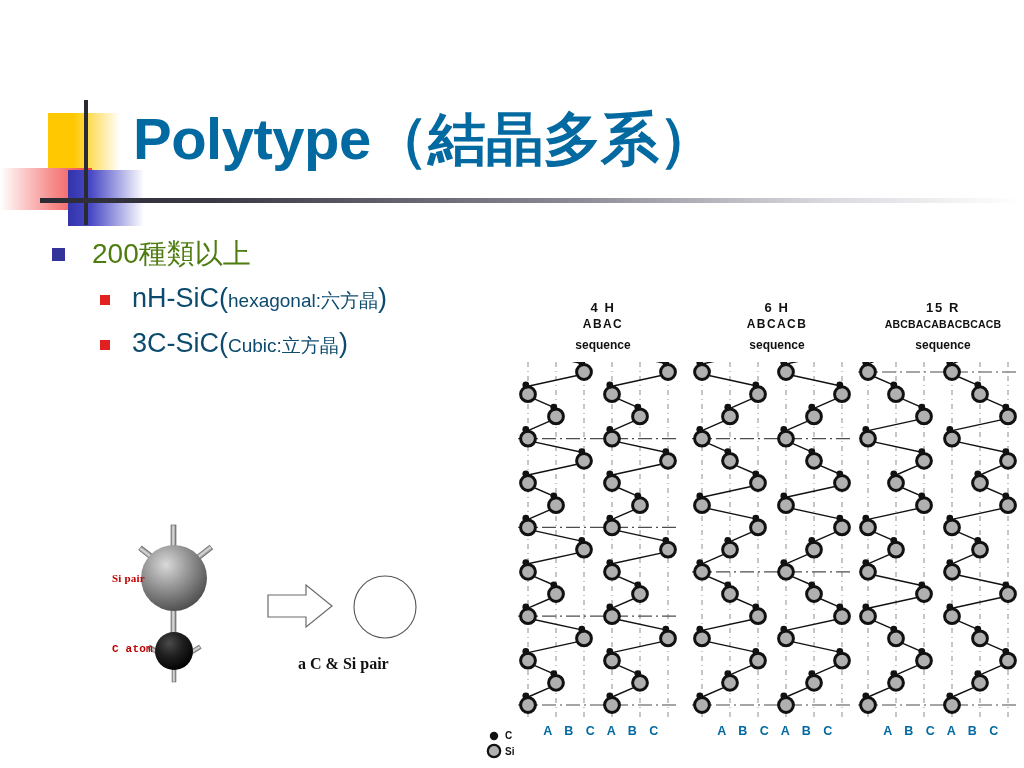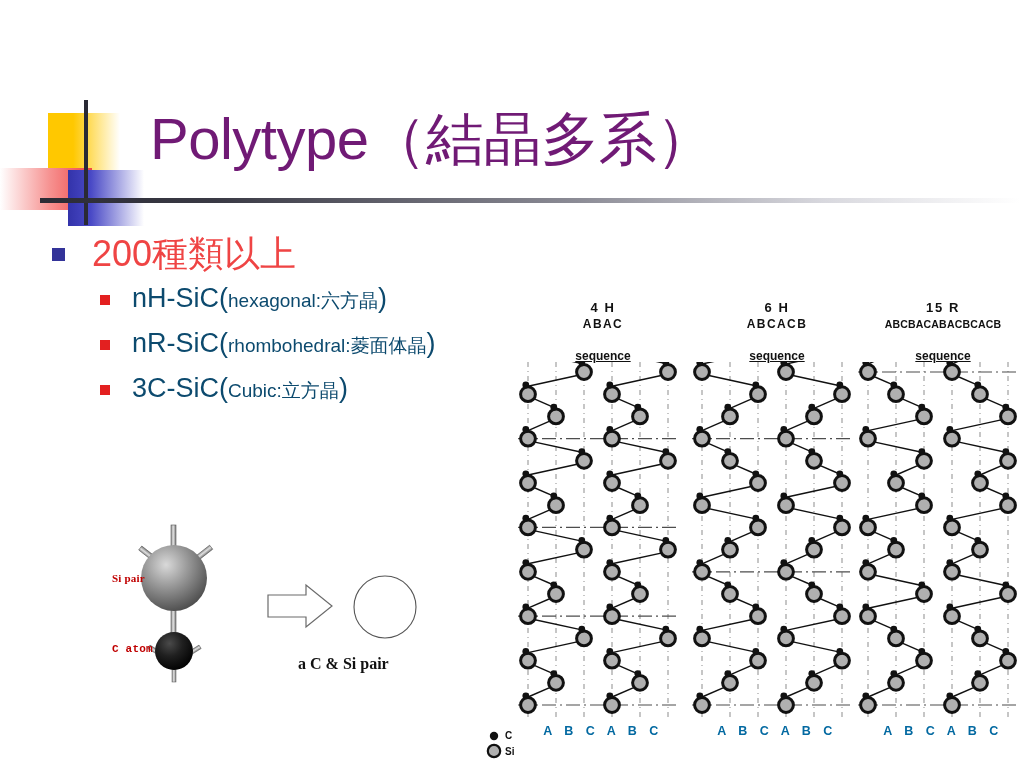--- a/index.html
+++ b/index.html
@@ -61,26 +61,26 @@
     left: 40px;
     top: 198px;
     width: 980px;
     height: 5px;
     background: linear-gradient(to right, #2b2b35 0%, #3a3a45 18%, #8c8c96 55%, #d8d8de 80%, #ffffff 100%);
   }
 
   
   #page-title {
     position: absolute;
-    left: 150px;
+    left: 133px;
     top: 104px;
     font-size: 58px;
     line-height: 70px;
-    color: #701a75;
-    font-weight: 400;
+    color: #0369a1;
+    font-weight: 700;
     letter-spacing: -0.5px;
     white-space: nowrap;
   }
 
   
   #bullet-list {
     position: absolute;
     left: 52px;
     top: 232px;
     width: 520px;
@@ -91,23 +91,23 @@
     margin-bottom: 6px;
   }
   .lvl1 .marker {
     width: 13px;
     height: 13px;
     background: #333399;
     margin-right: 27px;
     flex: 0 0 auto;
   }
   .lvl1 .txt {
-    font-size: 36px;
+    font-size: 28px;
     line-height: 44px;
-    color: #ef4444;
+    color: #4d7c0f;
     white-space: nowrap;
   }
   .sub-list {
     margin-left: 48px;
     margin-top: 6px;
   }
   .lvl2 {
     display: flex;
     align-items: center;
     margin-bottom: 10px;
@@ -188,22 +188,21 @@
     letter-spacing: 1.6px;
   }
   .panel-seq {
     font-size: 12px;
     letter-spacing: 1.4px;
     margin-top: 2px;
   }
   .panel-seq.tight { font-size: 10.5px; letter-spacing: 0.2px; }
   .panel-word {
     font-size: 12px;
-    margin-top: 17px;
-    text-decoration: underline;
+    margin-top: 6px;
   }
   .panel-svg {
     position: absolute;
     left: 0;
     top: 62px;
   }
   .panel-foot {
     position: absolute;
     left: 0;
     top: 424px;
@@ -257,24 +256,20 @@
     <span class="txt">200種類以上</span>
   </div>
 
   <div class="sub-list">
 
     <div class="lvl2">
       <span class="marker"></span>
       <span class="txt"><span>nH-SiC(</span><span class="small">hexagonal:六方晶</span><span>)</span></span>
     </div>
 
-    <div class="lvl2">
-      <span class="marker"></span>
-      <span class="txt"><span>nR-SiC(</span><span class="small">rhombohedral:菱面体晶</span><span>)</span></span>
-    </div>
 
     <div class="lvl2">
       <span class="marker"></span>
       <span class="txt"><span>3C-SiC(</span><span class="small">Cubic:立方晶</span><span>)</span></span>
     </div>
 
   </div>
 </div>
 
 <div id="molecule-figure">

